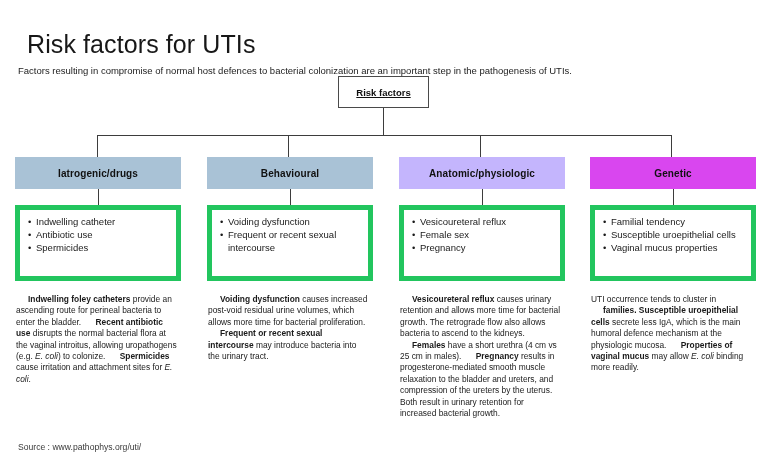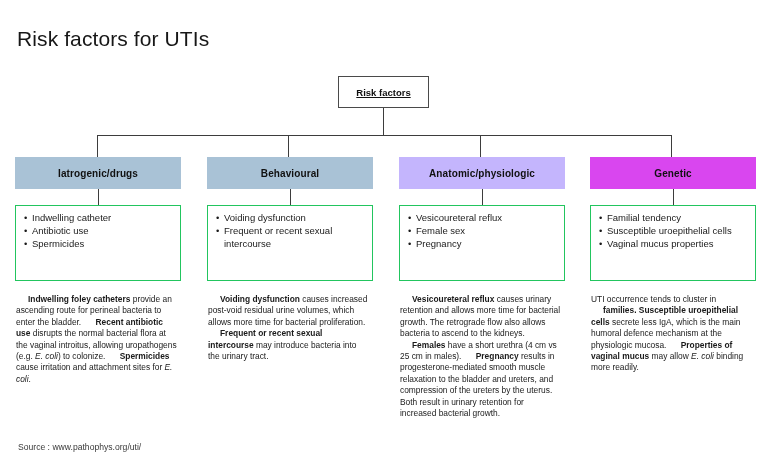--- a/index.html
+++ b/index.html
@@ -19,23 +19,23 @@
   .page {
     position: relative;
     width: 768px;
     height: 458px;
     background: #ffffff;
   }
 
   
   .page-title {
     position: absolute;
-    left: 17px;
+    left: 27px;
     top: 13px;
-    font-size: 21px;
+    font-size: 25px;
     font-weight: 400;
     letter-spacing: 0.1px;
     color: #171717;
     white-space: nowrap;
     text-align: center;
   }
   .page-subtitle {
     position: absolute;
     left: 18px;
     top: 55px;
@@ -118,21 +118,21 @@
     width: 1px;
     height: 16px;
     background: #3d3d3d;
   }
   .col-listbox {
     position: absolute;
     top: 48px;
     left: 0;
     width: 166px;
     height: 76px;
-    border: 1px solid #22c55e;
+    border: 5px solid #22c55e;
     background: #ffffff;
     box-sizing: border-box;
     padding: 6px 7px 4px 8px;
   }
   .bullet-list {
     margin: 0;
     padding: 0;
     list-style: none;
   }
   .bullet-item {
@@ -175,20 +175,21 @@
     color: #3a3a3a;
     white-space: nowrap;
   }
 </style>
 </head>
 <body>
 
 <div class="page">
 
   <h1 class="page-title">Risk factors for UTIs</h1>
+  <p class="page-subtitle">Factors resulting in compromise of normal host defences to bacterial colonization are an important step in the pathogenesis of UTIs.</p>
 
   <div class="root-box">
     <span class="root-box-label">Risk factors</span>
   </div>
 
   <div class="conn conn-v-root"></div>
   <div class="conn conn-h-bus"></div>
 
   <div class="conn conn-v-col" style="left:97px;"></div>
   <div class="conn conn-v-col" style="left:288px;"></div>

